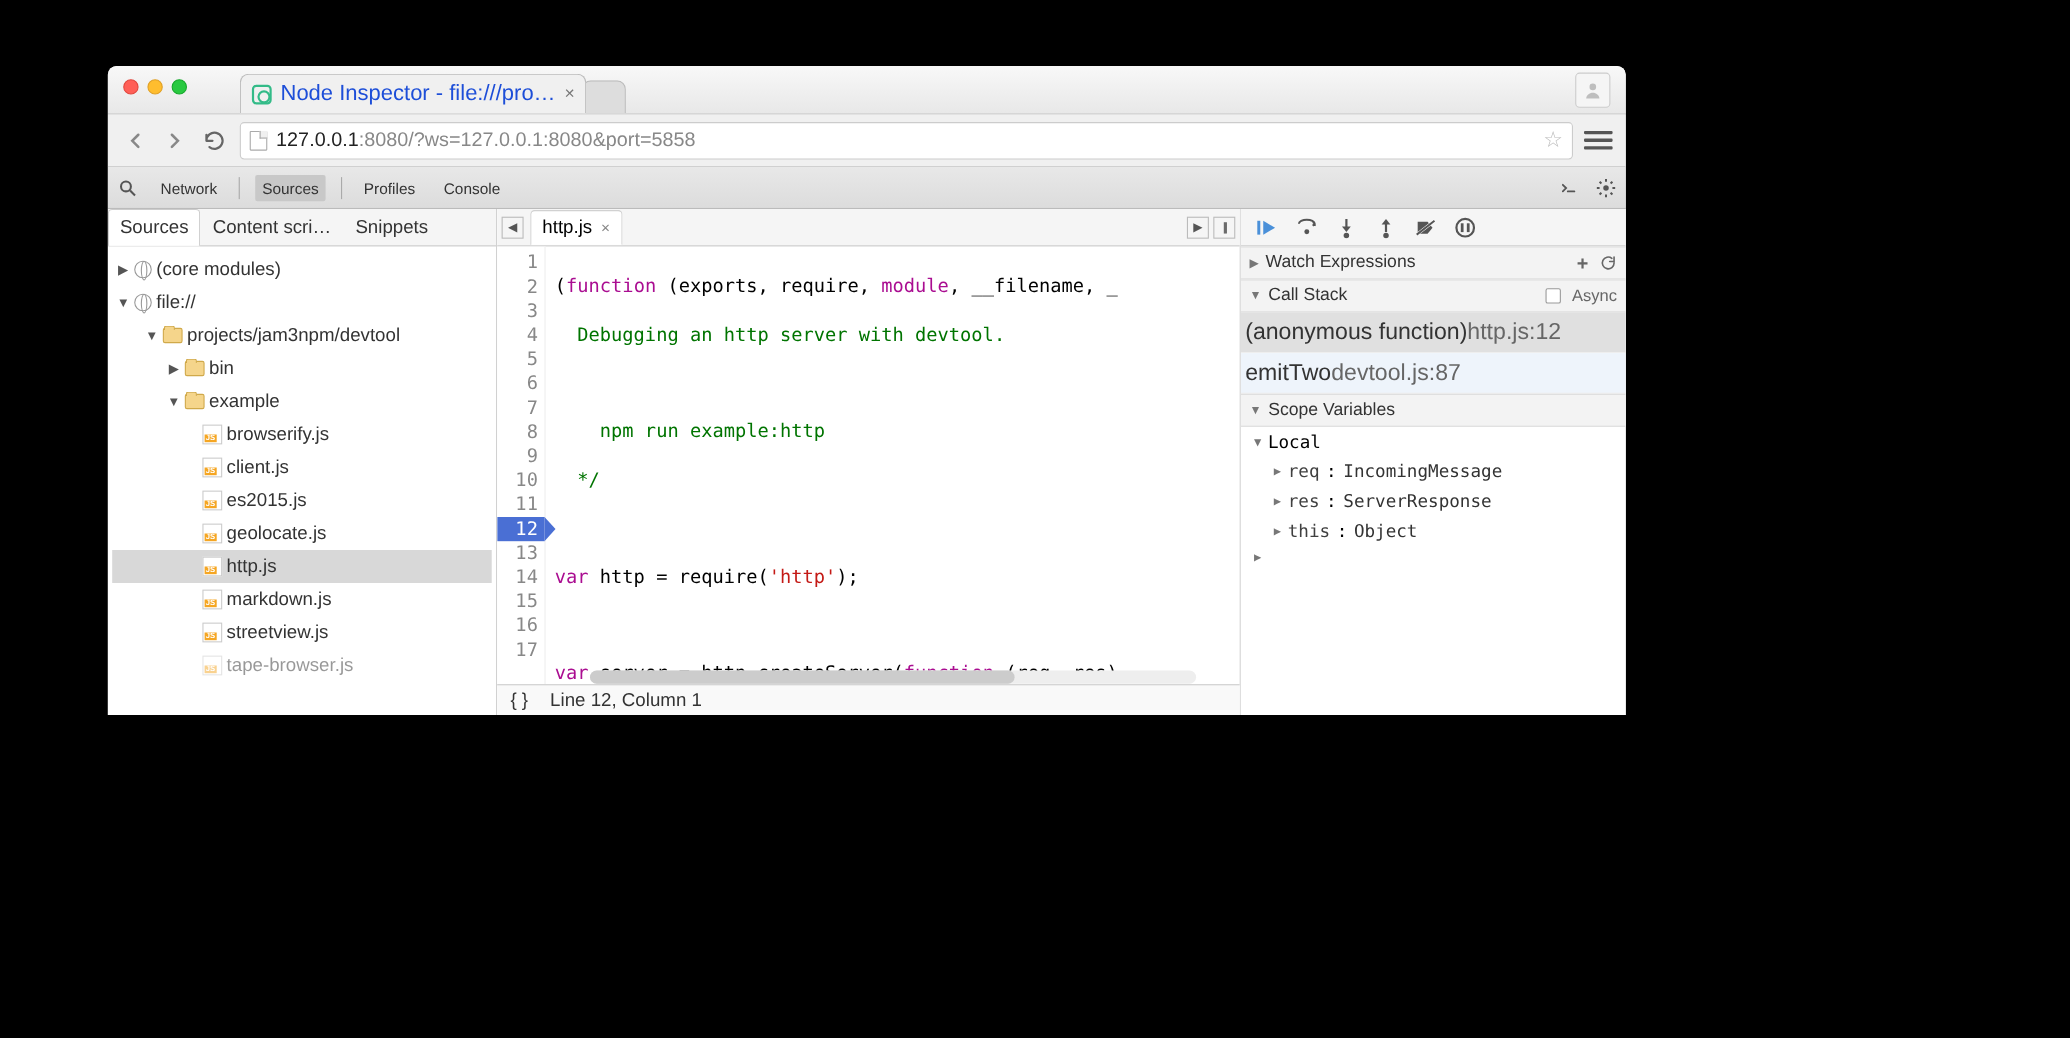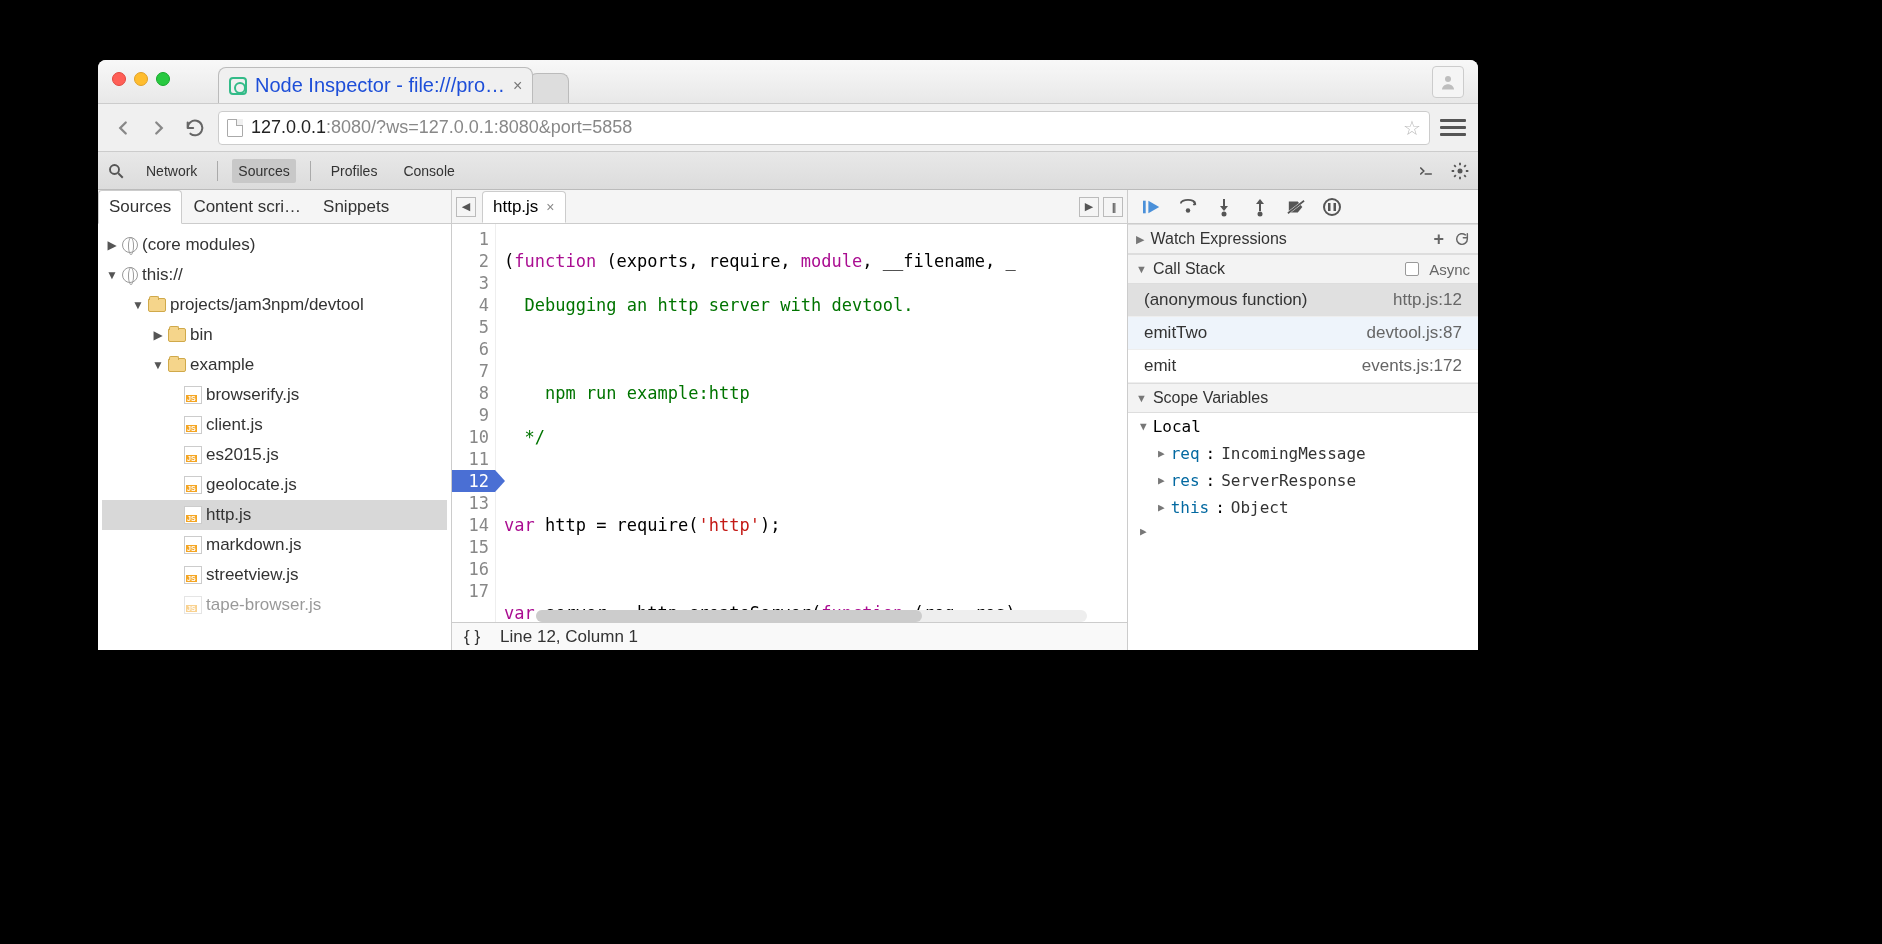--- a/index.html
+++ b/index.html
@@ -62,27 +62,27 @@
 .code .line { height:22px; }
 .kw { color:#aa0d91; }
 .str { color:#c41a16; }
 .com { color:#007400; }
 .editor-status { height:28px; border-top:1px solid #ccc; display:flex; align-items:center; padding:0 12px; gap:20px; font-size:17px; color:#333; background:#f9f9f9; }
 .right-pane { width:350px; background:#fff; display:flex; flex-direction:column; overflow:hidden; }
 .debug-toolbar { height:34px; border-bottom:1px solid #ccc; display:flex; align-items:center; gap:12px; padding:0 12px; background:#f5f5f5; }
 .dbg-btn { width:24px; height:22px; display:flex; align-items:center; justify-content:center; color:#555; cursor:pointer; }
 .section-header { height:30px; border-top:1px solid #ddd; border-bottom:1px solid #ddd; background:#f3f3f3; display:flex; align-items:center; padding:0 8px; font-size:16px; color:#333; gap:6px; }
 .section-header .right { margin-left:auto; display:flex; gap:10px; align-items:center; font-size:15px; color:#666; }
-.stack-row { padding:6px 16px; border-bottom:1px solid #eee; display:flex; justify-content:space-between; font-size:17px; color:#333; cursor:pointer; }
+.stack-row { padding:6px 4px; border-bottom:1px solid #eee; display:flex; justify-content:flex-start; font-size:21px; color:#333; cursor:pointer; }
 .stack-row.sel { background:#e0e0e0; }
 .stack-row.sub { background:#eef4fb; }
 .stack-loc { color:#666; }
 .breakpoint-msg { background:#fdf6c4; padding:7px 12px; font-style:italic; color:#555; font-size:16px; text-align:center; border-bottom:1px solid #ddd; }
 .scope-row { padding:4px 12px; font-family: Menlo, monospace; font-size:16px; display:flex; gap:6px; align-items:center; }
-.scope-row .prop { color:#0369a1; }
+.scope-row .prop { color:#404040; }
 .scope-row .val { color:#333; }
 .tri { color:#777; font-size:11px; }
 .checkbox { width:14px; height:14px; border:1px solid #999; background:#fff; border-radius:2px; }
 .dbg-play { color:#4a90d9; }
 .scrollbar-track { position:absolute; bottom:0; left:40px; right:40px; height:12px; background:#eee; border-radius:6px; }
 .scrollbar-thumb { position:absolute; left:0; width:70%; height:100%; background:#ccc; border-radius:6px; }
 .page-icon { width:16px; height:18px; border:1px solid #aaa; background:#fff; border-radius:1px; position:relative; }
 .page-icon::after { content:''; position:absolute; right:-1px; top:-1px; width:6px; height:6px; background:#f0f0f0; border-left:1px solid #aaa; border-bottom:1px solid #aaa; }
 svg { display:block; }
 </style>
@@ -179,21 +179,21 @@
       </div>
       <div class="tree">
         <div class="tree-row" style="padding-left:4px">
           <span class="arrow">▶</span>
           <span class="globe-icon"></span>
           <span>(core modules)</span>
         </div>
         <div class="tree-row" style="padding-left:4px">
           <span class="arrow">▼</span>
           <span class="globe-icon"></span>
-          <span>this://</span>
+          <span>file://</span>
         </div>
         <div class="tree-row" style="padding-left:30px">
           <span class="arrow">▼</span>
           <span class="folder-icon"></span>
           <span>projects/jam3npm/devtool</span>
         </div>
         <div class="tree-row" style="padding-left:50px">
           <span class="arrow">▶</span>
           <span class="folder-icon"></span>
           <span>bin</span>
@@ -363,24 +363,20 @@
         </span>
       </div>
       <div class="stack-row sel">
         <span>(anonymous function)</span>
         <span class="stack-loc">http.js:12</span>
       </div>
       <div class="stack-row sub">
         <span>emitTwo</span>
         <span class="stack-loc">devtool.js:87</span>
       </div>
-      <div class="stack-row">
-        <span>emit</span>
-        <span class="stack-loc">events.js:172</span>
-      </div>
 
 
       <div class="section-header">
         <span class="tri">▼</span>
         <span>Scope Variables</span>
       </div>
       <div class="scope-row" style="padding-left:12px">
         <span class="tri">▼</span>
         <span>Local</span>
       </div>

